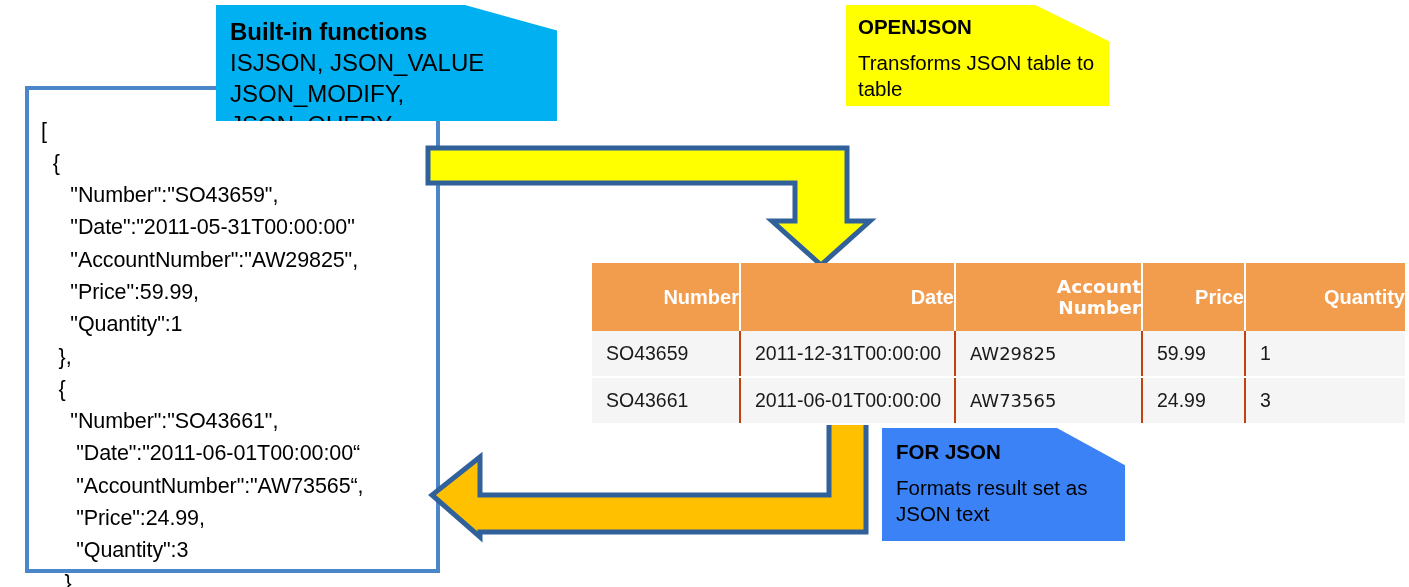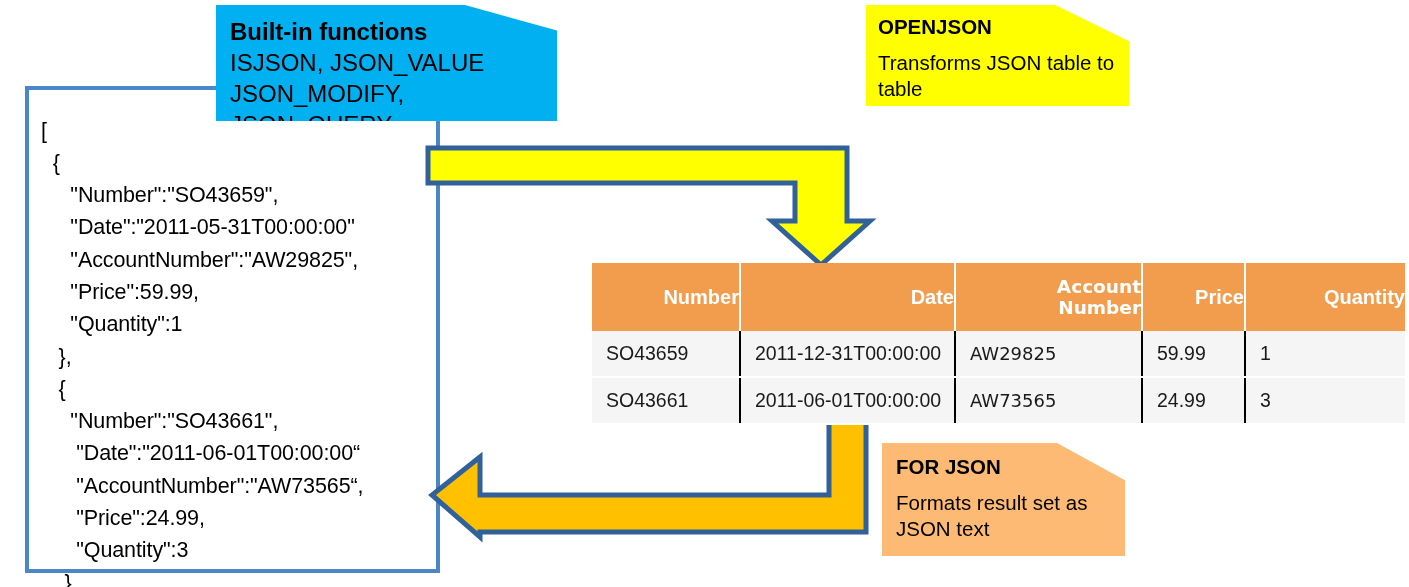--- a/index.html
+++ b/index.html
@@ -66,39 +66,39 @@
     height: 116px;
     background: #00B0F0;
     clip-path: polygon(0 0, 73% 0, 100% 22%, 100% 100%, 0 100%);
     padding: 11px 13px 0 14px;
     font-size: 24px;
     line-height: 31px;
   }
   #callout-builtin .c-title { font-size: 24px; line-height: 31px; }
 
   #callout-openjson {
-    left: 866px;
+    left: 846px;
     top: 5px;
     width: 263px;
     height: 101px;
     background: #FFFF00;
     clip-path: polygon(0 0, 72% 0, 100% 36%, 100% 100%, 0 100%);
     padding: 7px 0 0 12px;
     font-size: 20.5px;
     line-height: 26px;
   }
   #callout-openjson .c-title { font-size: 20.5px; line-height: 30px; }
   #callout-openjson .c-body { display: block; margin-top: 8px; }
 
   #callout-forjson {
     left: 882px;
-    top: 443px;
+    top: 428px;
     width: 243px;
     height: 113px;
-    background: #fdba74;
+    background: #3b82f6;
     clip-path: polygon(0 0, 72% 0, 100% 33%, 100% 100%, 0 100%);
     padding: 9px 0 0 14px;
     font-size: 20.5px;
     line-height: 26px;
   }
   #callout-forjson .c-title { font-size: 20.5px; line-height: 30px; }
   #callout-forjson .c-body { display: block; margin-top: 8px; }
 
   
   .arrow-svg {
@@ -130,21 +130,21 @@
     height: 52px;
     box-sizing: border-box;
   }
   #result-table th:last-child { border-right: none; margin-top: 6px; }
   #result-table td {
     background: #F5F5F5;
     color: #1a1a1a;
     font-size: 19.5px;
     text-align: left;
     padding: 11px 0 11px 14px;
-    border-right: 2px solid #000000;
+    border-right: 2px solid #c2410c;
     border-bottom: 2px solid #ffffff;
     height: 41px;
     box-sizing: border-box;
   }
   #result-table td:last-child { border-right: none; }
   
   #result-table th.col-account,
   #result-table td.col-account {
     font-family: "DejaVu Sans", sans-serif;
     font-size: 18px;

